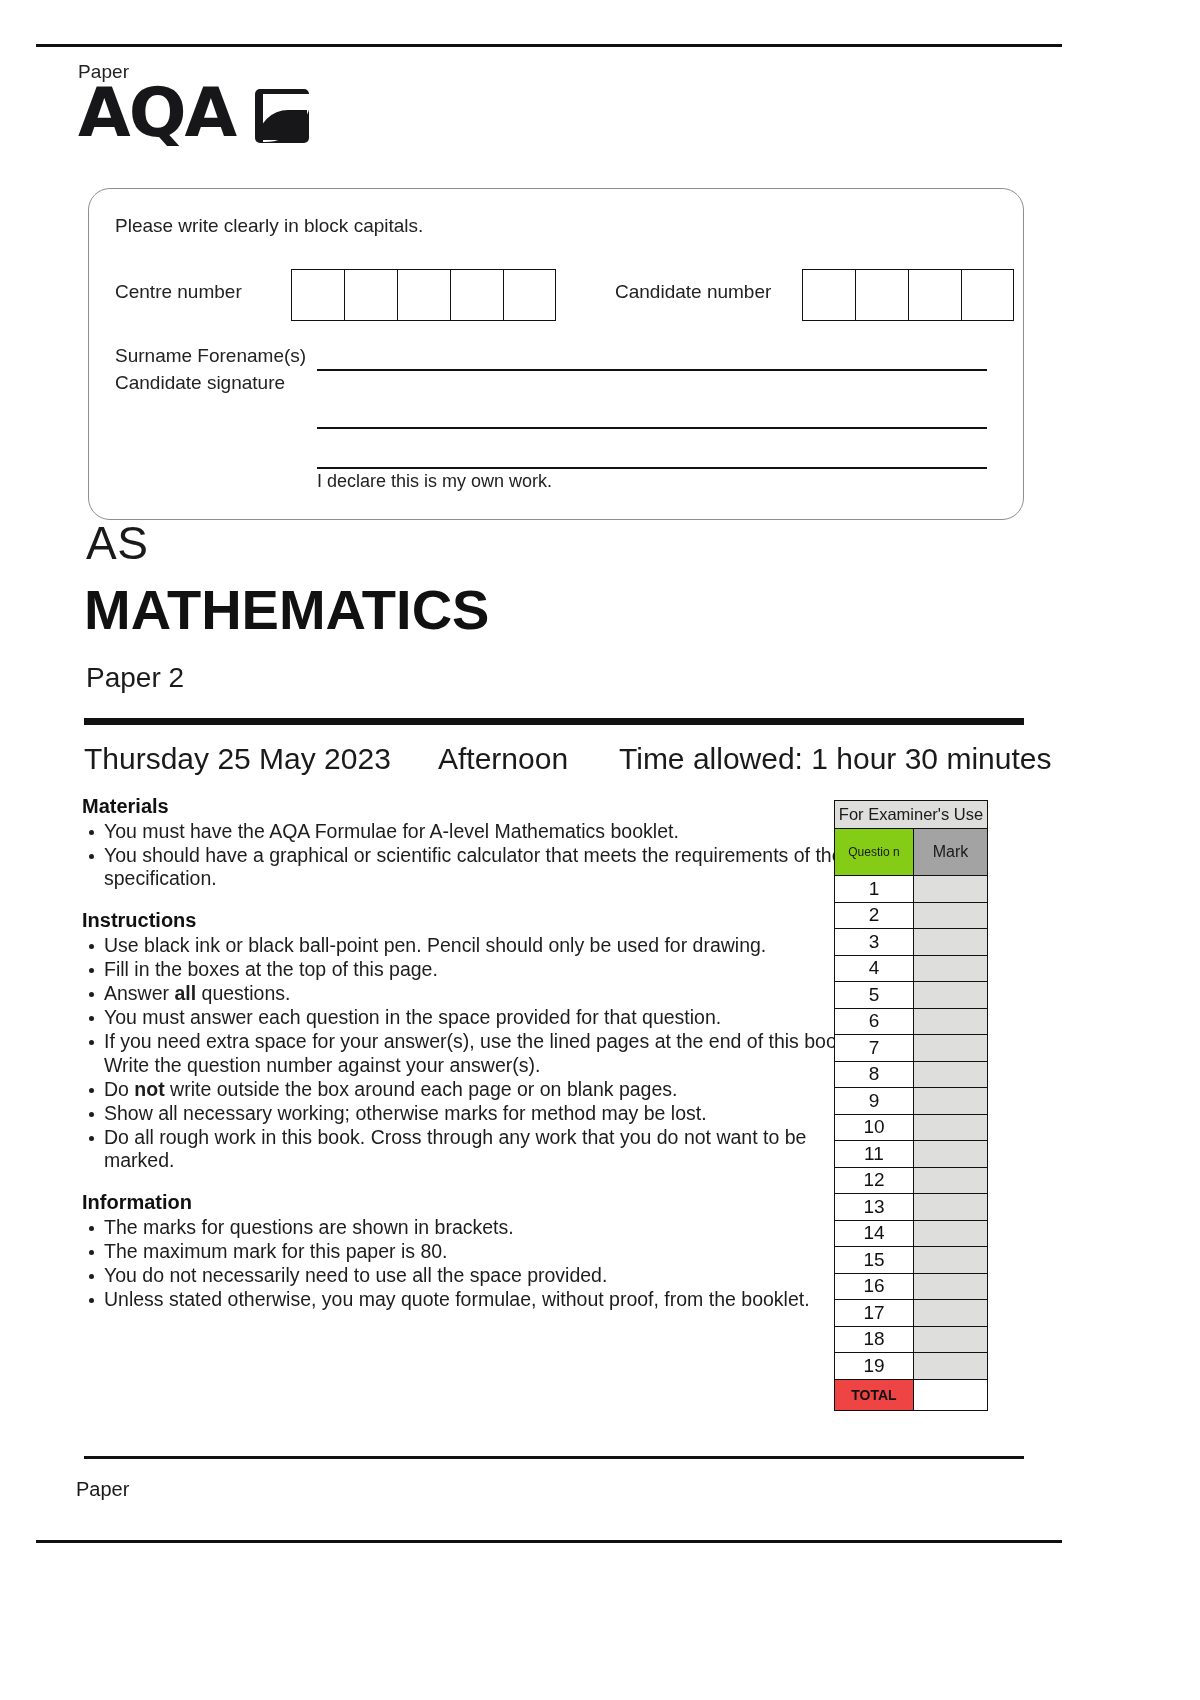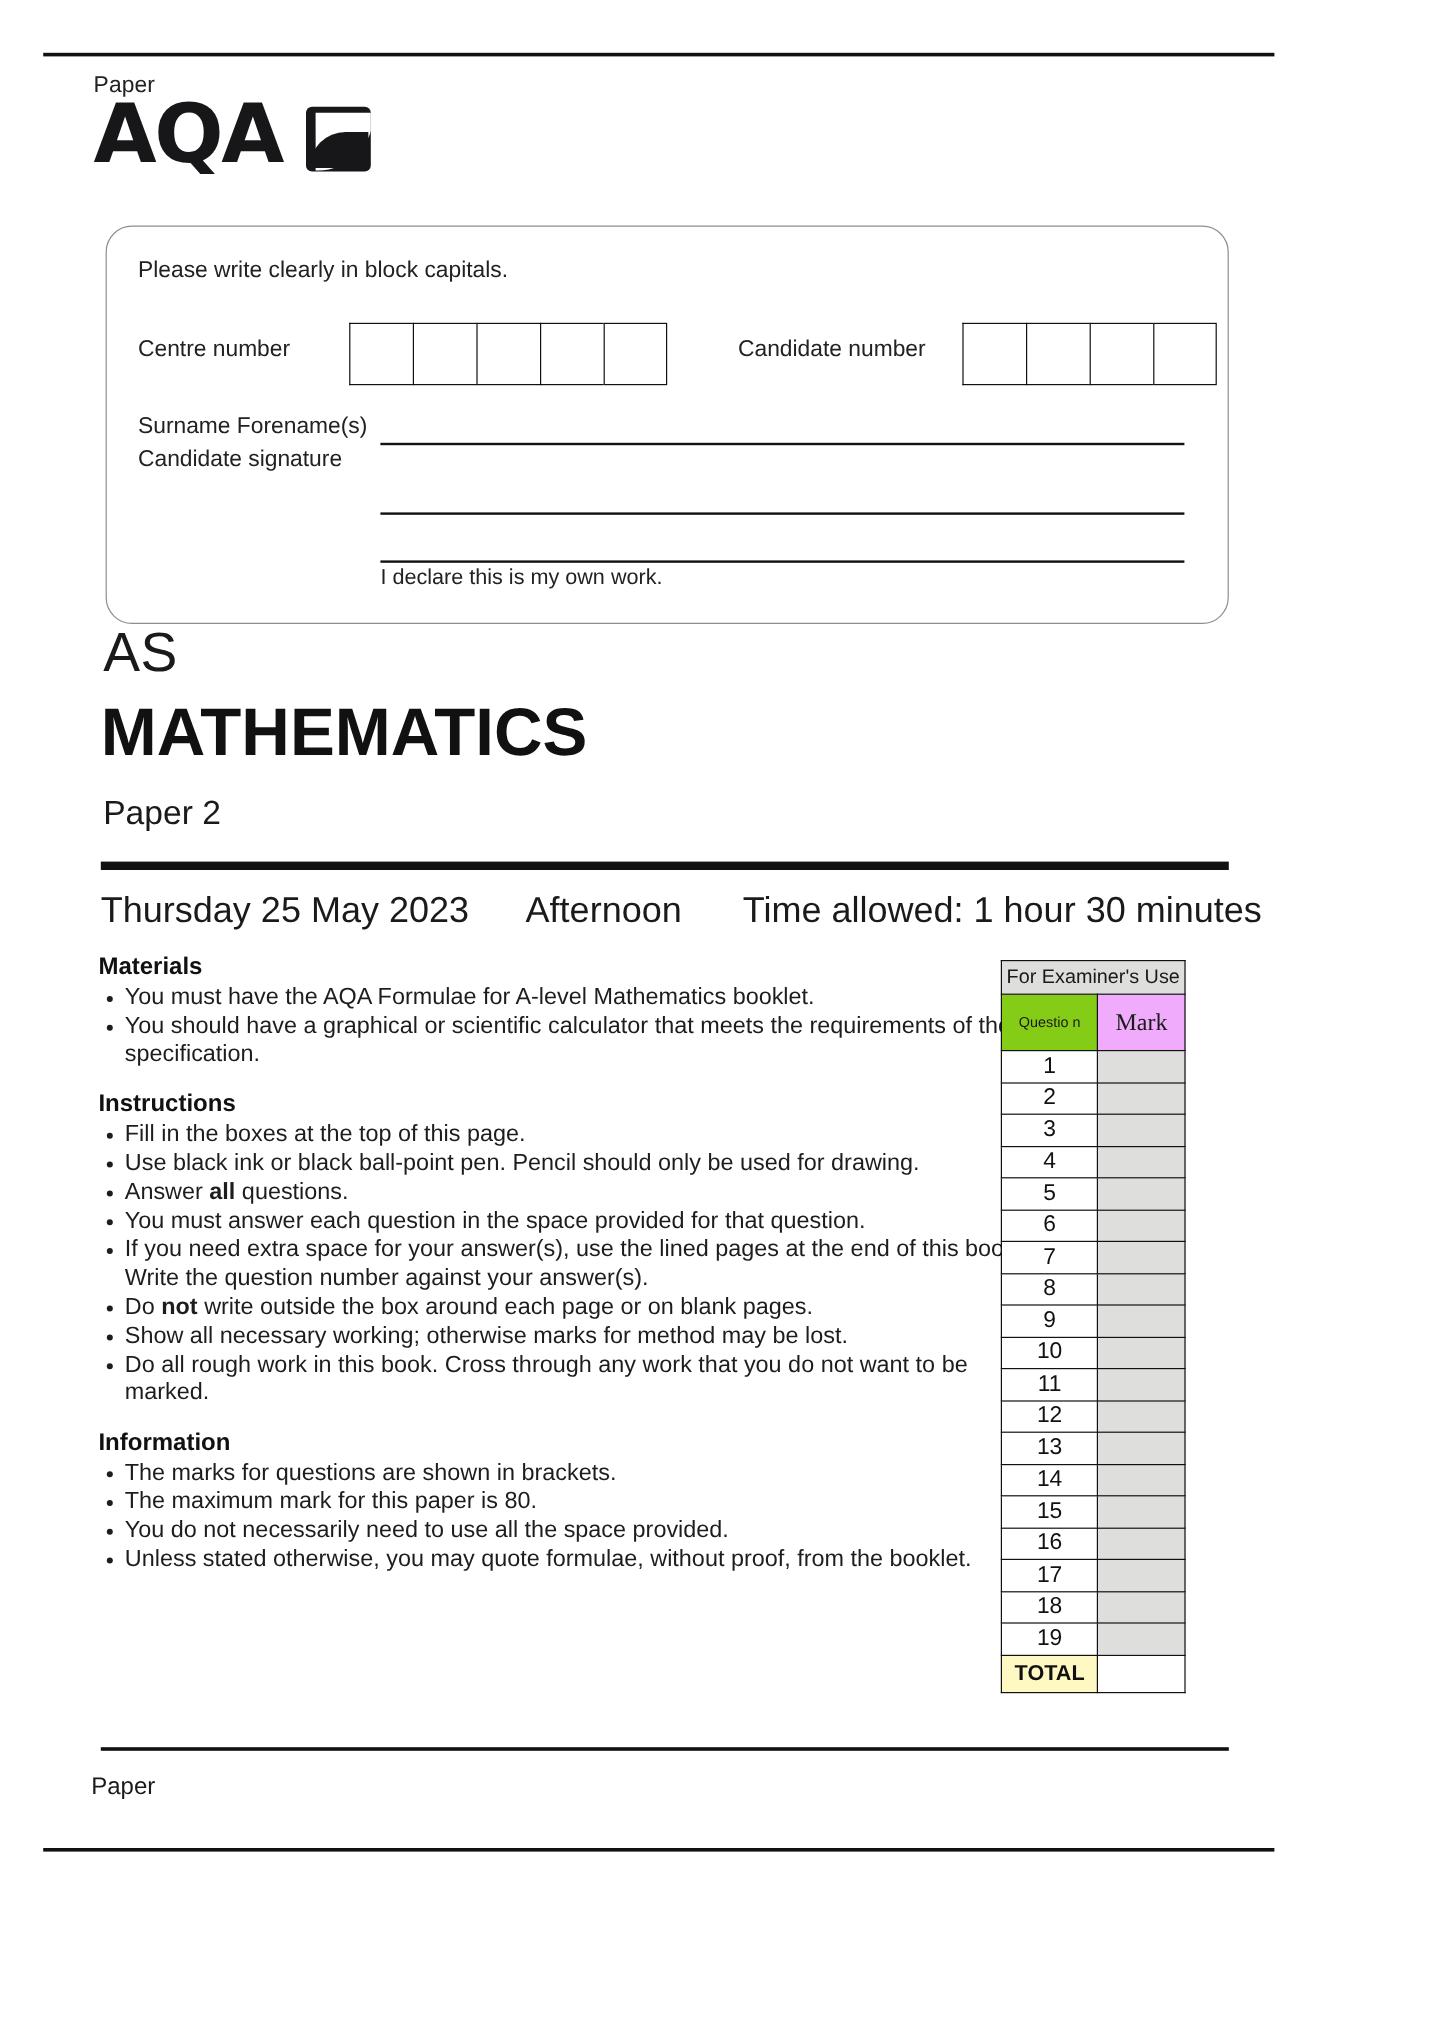--- a/index.html
+++ b/index.html
@@ -272,41 +272,40 @@
   }
   .exam-table .hdr-q {
     background: #84cc16;
     height: 46px;
     font-size: 12px;
     line-height: 1.05;
     width: 96px;
     color: #1a1a1a;
   }
   .exam-table .hdr-m {
-    background: #f0abfc;
+    background: #a3a3a3;
     height: 46px;
-    font-size: 20px;
+    font-size: 16px;
     width: 94px;
     color: #1a1a1a;
-    font-family: Liberation Serif, serif;
   }
   .exam-table .q-cell {
     background: #ffffff;
     height: 25.5px;
     font-size: 19px;
     color: #111;
   }
   .exam-table .m-cell {
     background: #dededd;
     height: 25.5px;
   }
   .exam-table .total-cell {
-    background: #fef9c3;
+    background: #ef4444;
     height: 30px;
-    font-size: 18px;
+    font-size: 14px;
     font-weight: bold;
     color: #111;
   }
   .exam-table .total-mark {
     background: #ffffff;
     height: 30px;
   }
 
   
   .bottom-rule {
@@ -394,22 +393,22 @@
   <div class="instr-col">
 
     <div class="sec-head">Materials</div>
     <ul class="bullets">
       <li>You must have the AQA Formulae for A-level Mathematics booklet.</li>
       <li>You should have a graphical or scientific calculator that meets the requirements of the specification.</li>
     </ul>
 
     <div class="sec-head spaced">Instructions</div>
     <ul class="bullets">
+      <li>Use black ink or black ball-point pen.  Pencil should only be used for drawing.</li>
       <li>Fill in the boxes at the top of this page.</li>
-      <li>Use black ink or black ball-point pen.  Pencil should only be used for drawing.</li>
       <li>Answer <b>all</b> questions.</li>
       <li>You must answer each question in the space provided for that question.</li>
       <li>If you need extra space for your answer(s), use the lined pages at the end of this book. Write the question number against your answer(s).</li>
       <li>Do <b>not</b> write outside the box around each page or on blank pages.</li>
       <li>Show all necessary working; otherwise marks for method may be lost.</li>
       <li>Do all rough work in this book. Cross through any work that you do not want to be marked.</li>
     </ul>
 
     <div class="sec-head spaced">Information</div>
     <ul class="bullets">

